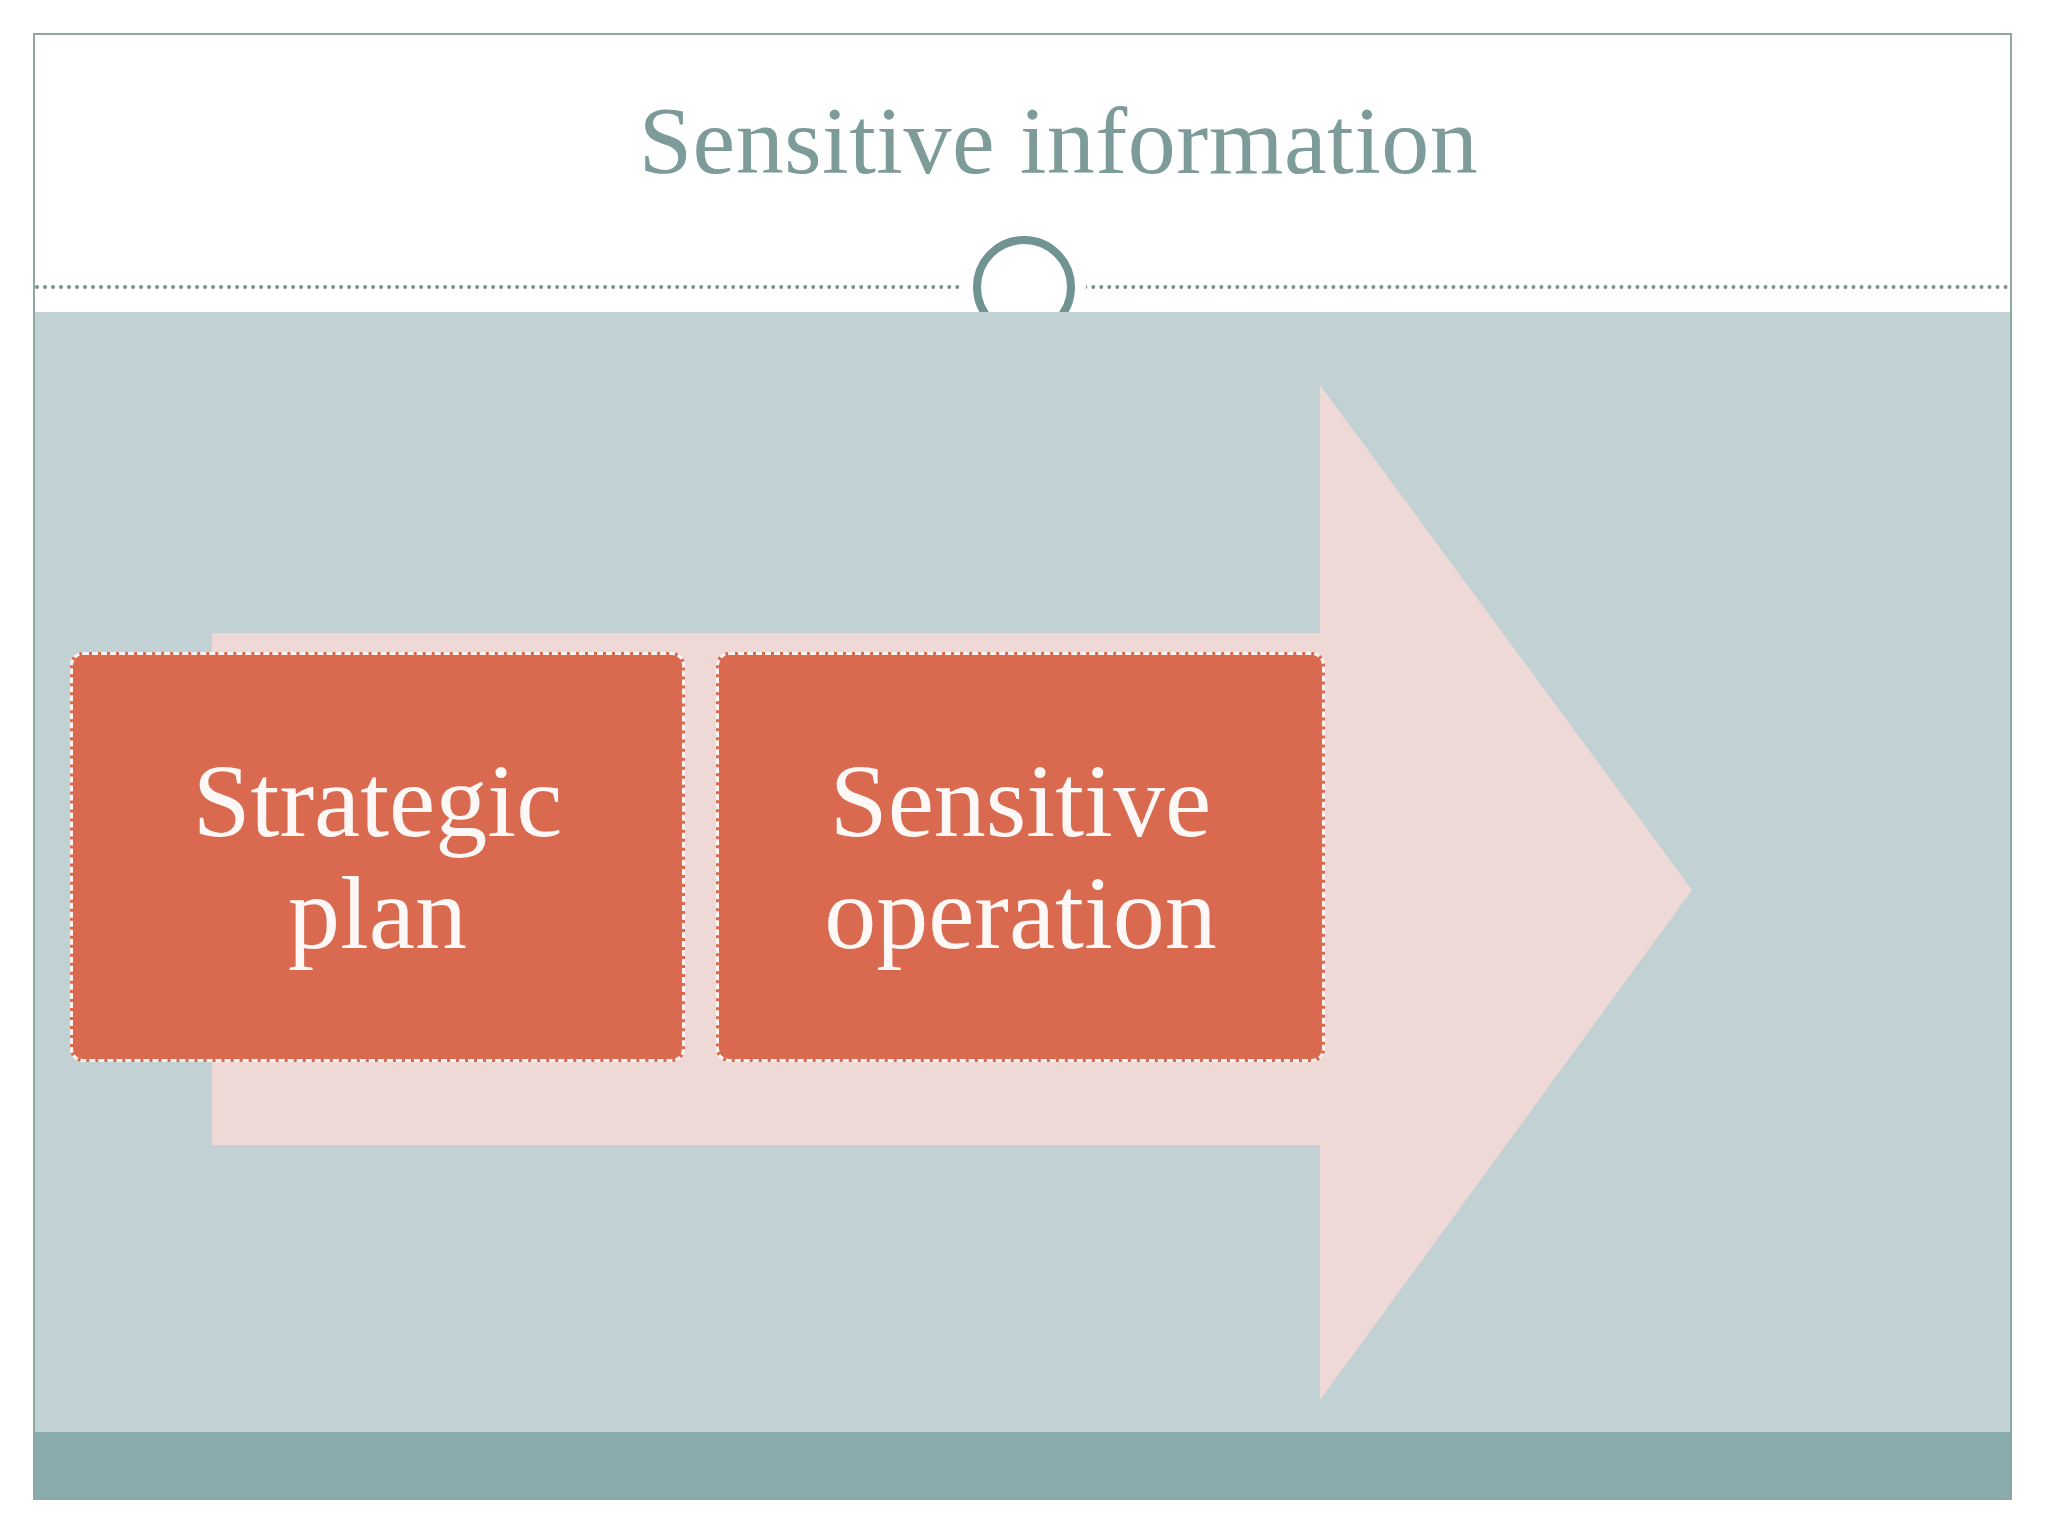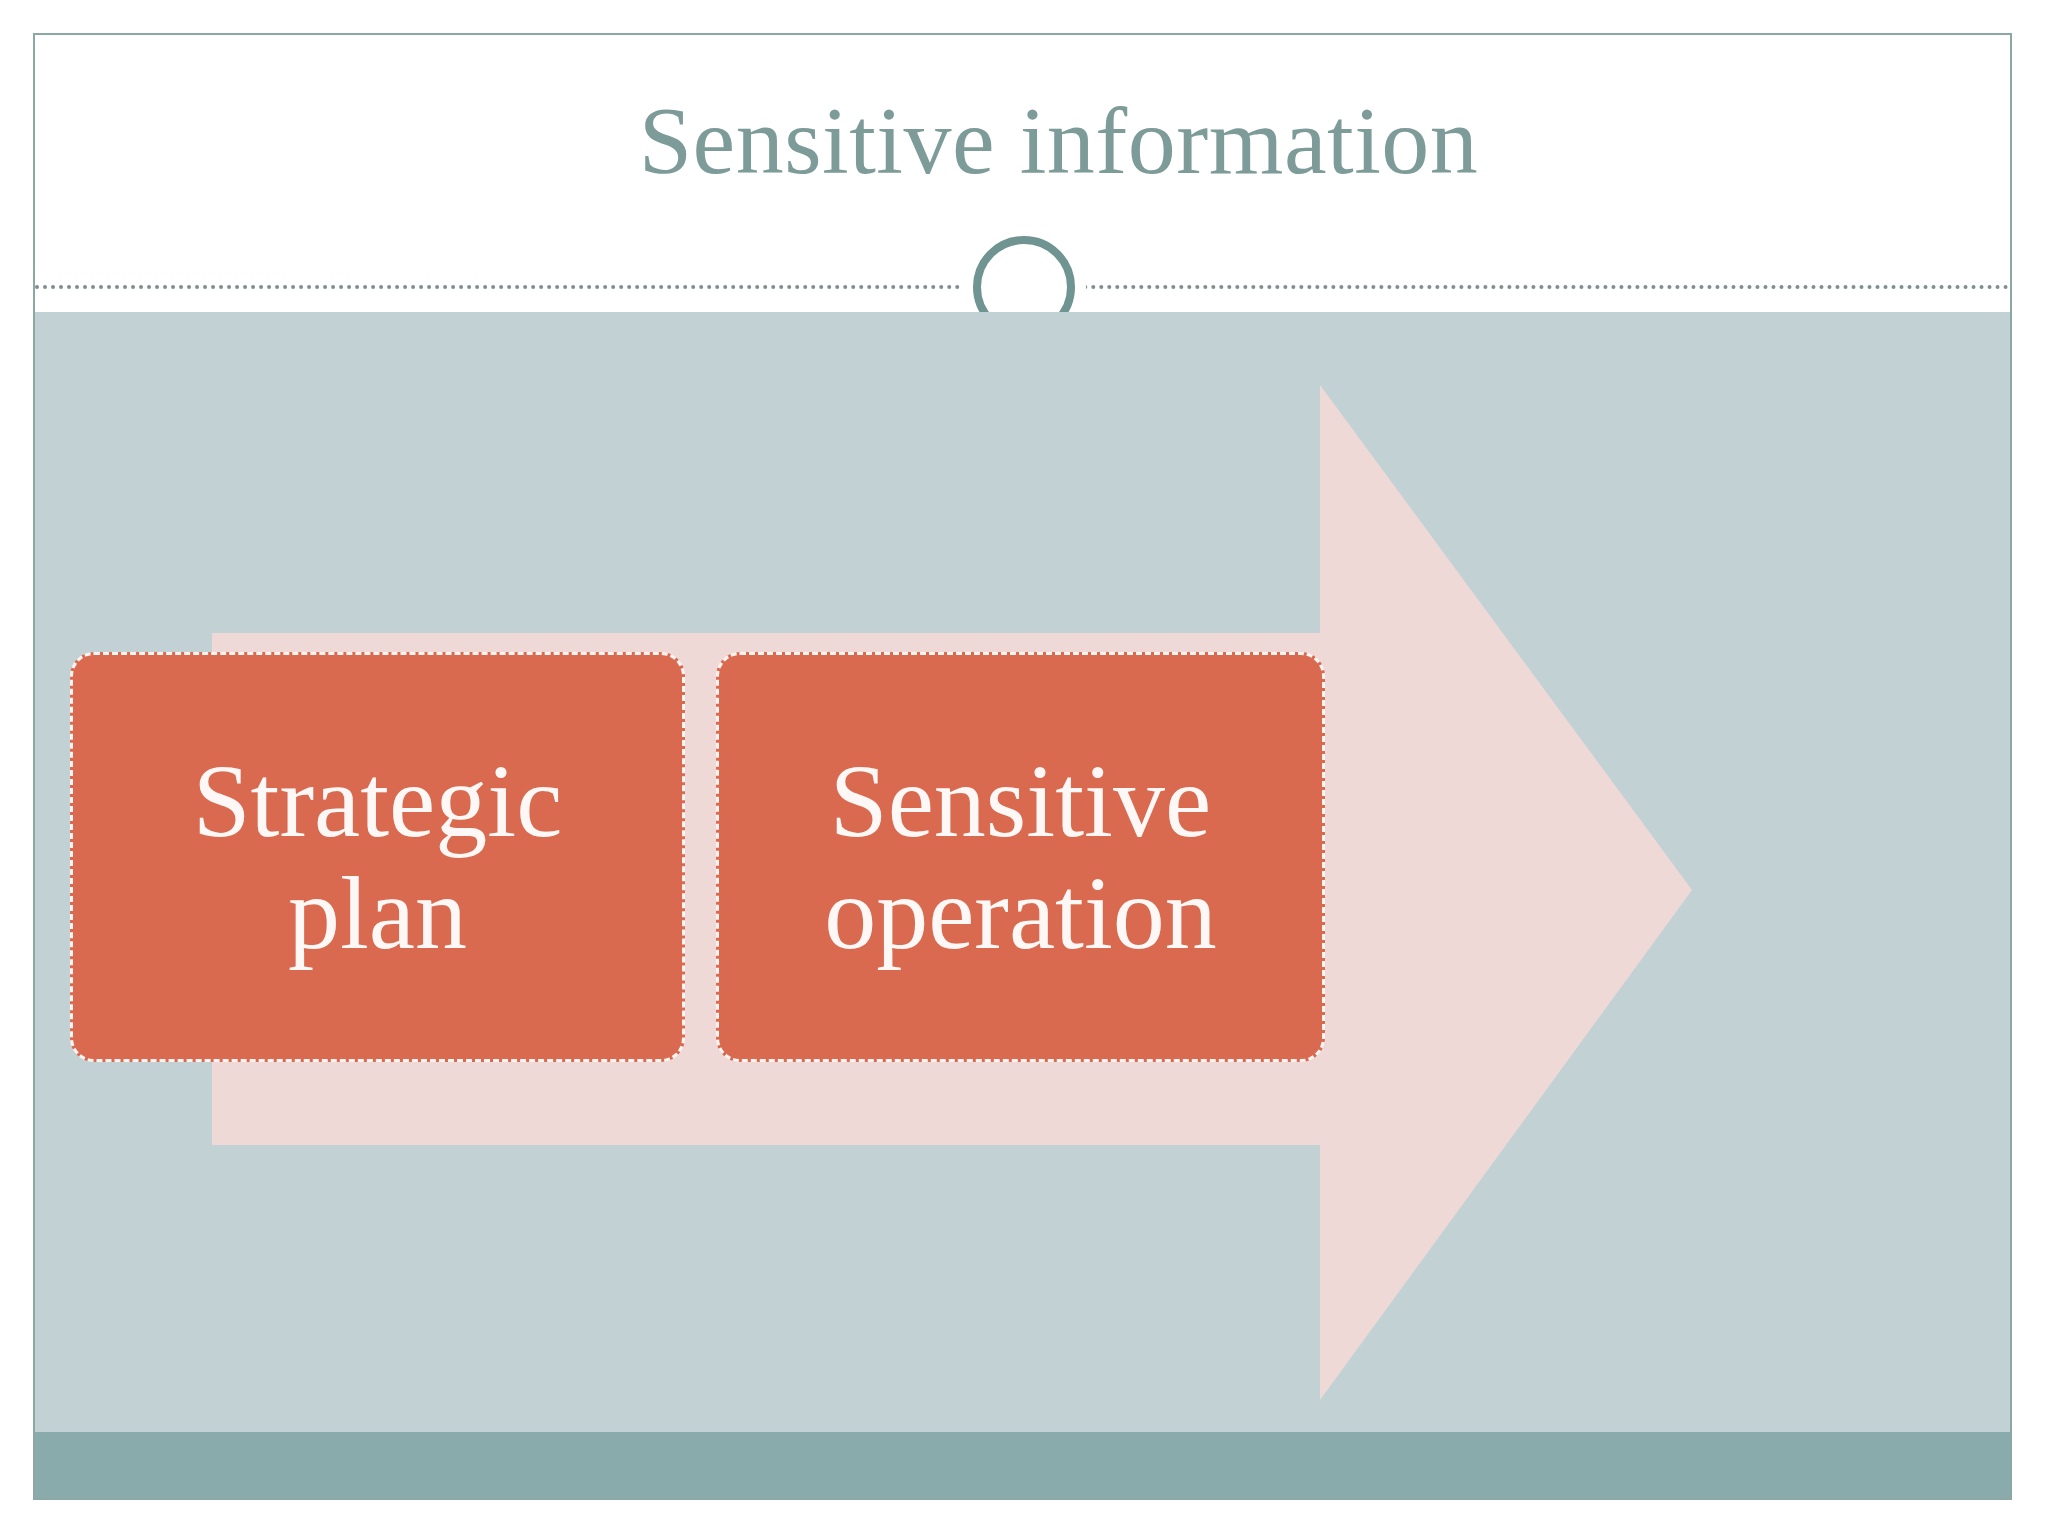--- a/index.html
+++ b/index.html
@@ -112,21 +112,21 @@
   }
 
   
   .process-box {
     position: absolute;
     top: 340px;
     height: 410px;
     box-sizing: border-box;
     background: #d96a50;
     border: 3px dashed #fbf3f1;
-    border-radius: 24px;
+    border-radius: 13px;
     display: flex;
     align-items: center;
     justify-content: center;
     text-align: center;
     color: #fdf8f6;
     font-family: "Liberation Serif", "DejaVu Serif", serif;
     font-weight: normal;
     line-height: 1.08;
     padding: 0 26px;
   }

